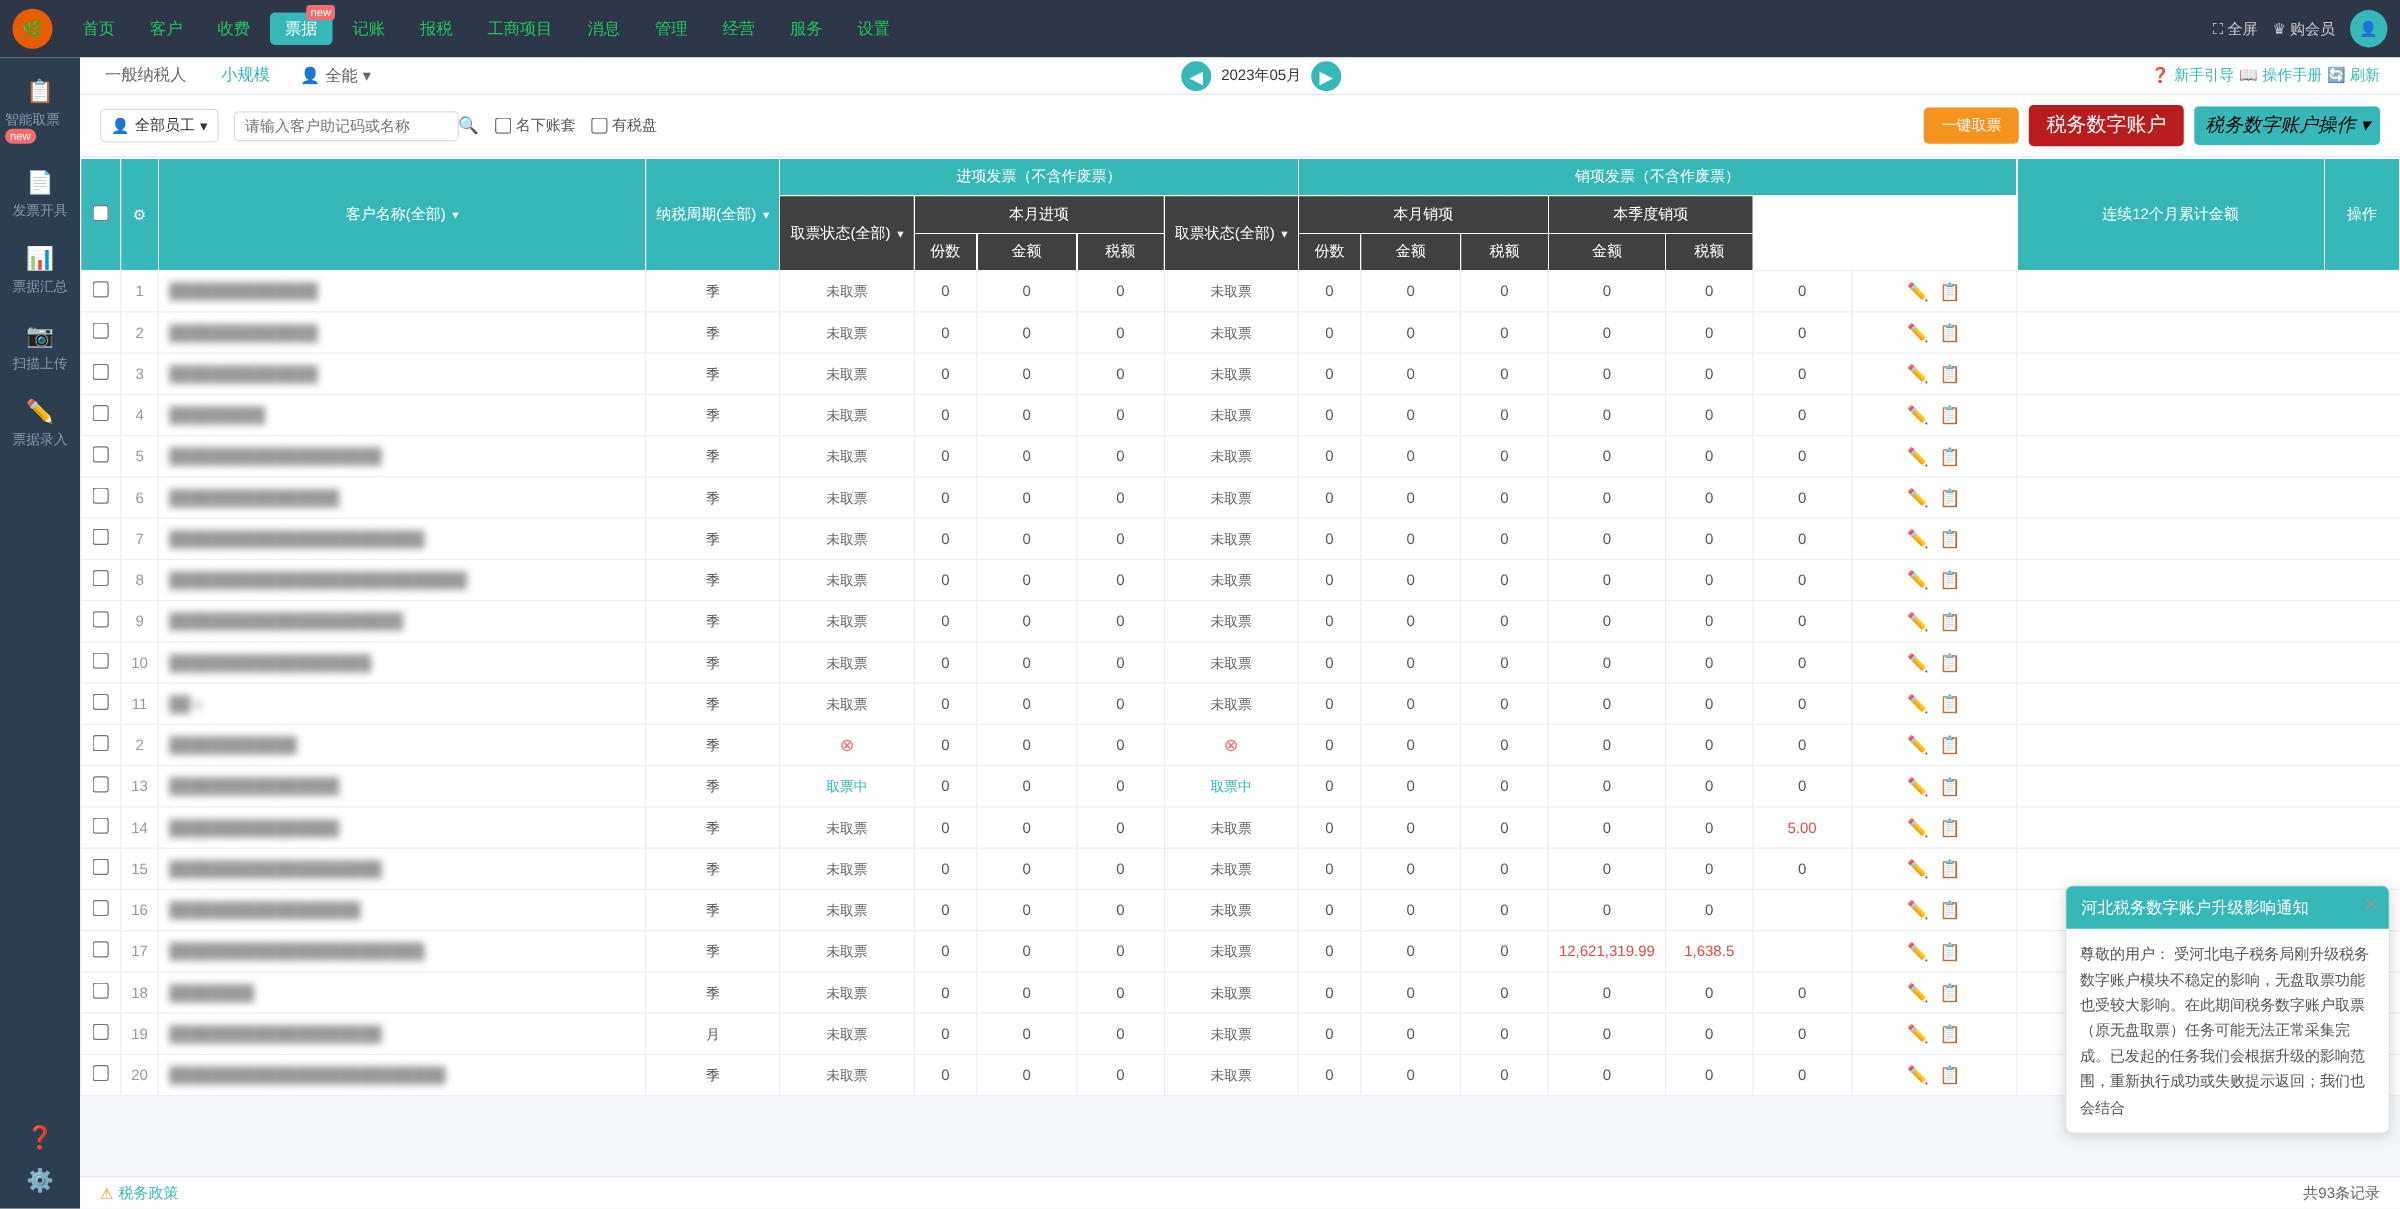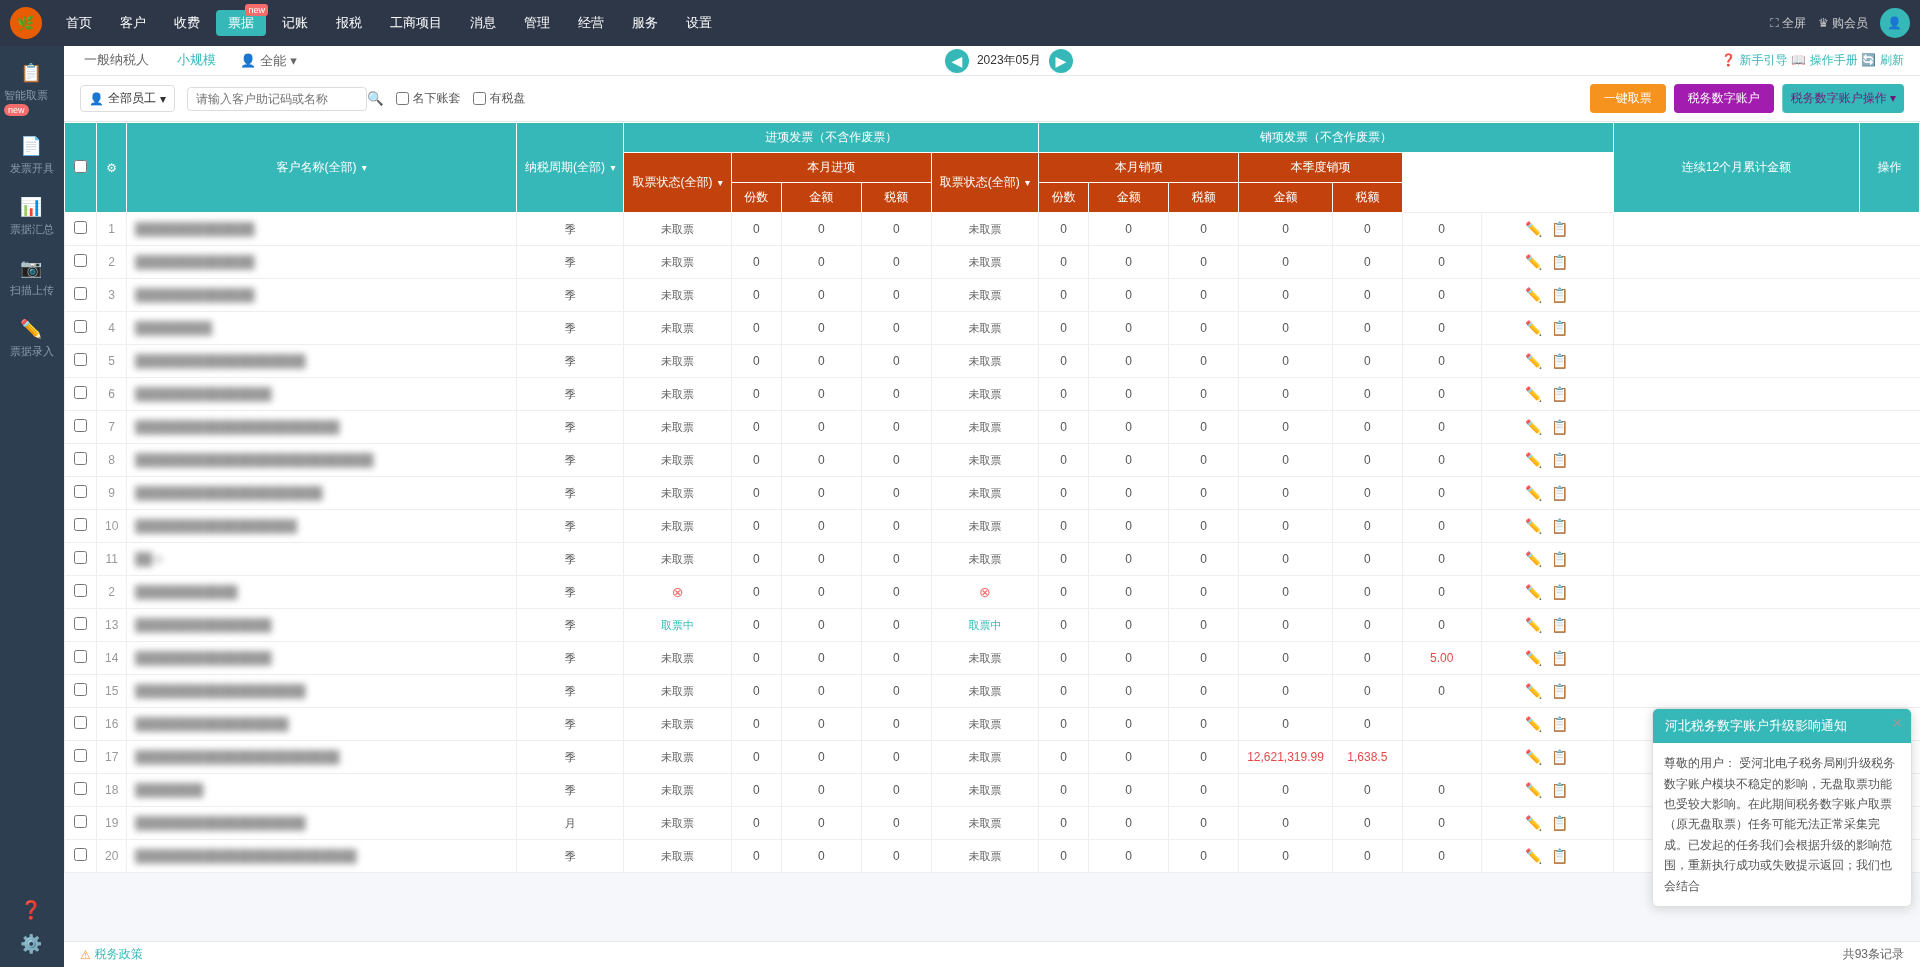--- a/index.html
+++ b/index.html
@@ -4,21 +4,21 @@
   <style>
     * { box-sizing: border-box; margin: 0; padding: 0; }
     body { font-family: "Microsoft YaHei", Arial, sans-serif; font-size: 12px; background: #f0f2f5; color: #333; overflow: hidden; }
 
     
     .top-nav {
       display: flex; align-items: center; background: #2d3748; height: 46px;
       padding: 0 10px; color: #fff; gap: 4px;
     }
     .top-nav .logo { width: 32px; height: 32px; background: #e85d04; border-radius: 50%; display: flex; align-items: center; justify-content: center; font-weight: bold; font-size: 14px; color: #fff; margin-right: 8px; }
-    .nav-item { padding: 4px 12px; color: #ffffff; cursor: pointer; font-size: 13px; border-radius: 4px; white-space: nowrap; }
+    .nav-item { padding: 4px 12px; color: #22c55e; cursor: pointer; font-size: 13px; border-radius: 4px; white-space: nowrap; }
     .nav-item.active { background: #36b8b8; color: #fff; position: relative; }
     .nav-item.active .new-badge { position: absolute; top: -6px; right: -2px; background: #f56c6c; color: #fff; font-size: 9px; padding: 1px 3px; border-radius: 3px; }
     .top-nav-right { margin-left: auto; display: flex; align-items: center; gap: 12px; color: #ccc; font-size: 12px; }
     .top-nav-right .avatar { width: 30px; height: 30px; background: #36b8b8; border-radius: 50%; display: flex; align-items: center; justify-content: center; color: #fff; }
 
     
     .layout { display: flex; height: calc(100vh - 46px); }
     .sidebar { width: 64px; background: #2c3e50; display: flex; flex-direction: column; align-items: center; padding-top: 8px; gap: 4px; }
     .sidebar-item { display: flex; flex-direction: column; align-items: center; padding: 8px 4px; cursor: pointer; color: #8899aa; font-size: 11px; gap: 4px; width: 100%; border-radius: 4px; }
     .sidebar-item .si-icon { font-size: 18px; }
@@ -31,28 +31,28 @@
     .sub-nav-dropdown { display: flex; align-items: center; gap: 4px; color: #666; cursor: pointer; font-size: 13px; }
     .date-btn { background: #36b8b8; color: #fff; border: none; border-radius: 50%; width: 24px; height: 24px; cursor: pointer; display: flex; align-items: center; justify-content: center; font-size: 14px; }
 
     
     .filter-bar { display: flex; align-items: center; background: #fff; padding: 8px 16px; gap: 12px; border-bottom: 1px solid #e4e7ed; }
     .employee-select { display: flex; align-items: center; border: 1px solid #ddd; border-radius: 4px; padding: 4px 8px; gap: 4px; font-size: 12px; color: #333; background: #fff; cursor: pointer; }
     .search-input { border: 1px solid #ddd; border-radius: 4px; padding: 4px 8px; font-size: 12px; width: 180px; }
     .search-btn { background: none; border: none; cursor: pointer; color: #999; }
     .checkbox-label { display: flex; align-items: center; gap: 4px; font-size: 12px; color: #555; cursor: pointer; }
     .btn-primary { background: #f6921e; color: #fff; border: none; border-radius: 4px; padding: 6px 14px; font-size: 12px; cursor: pointer; font-weight: 500; }
-    .btn-secondary { background: #a21caf; color: #fff; border: none; border-radius: 4px; padding: 6px 14px; font-size: 12px; cursor: pointer; }
-    .btn-dropdown { background: #36b8b8; color: #701a75; border: none; border-radius: 4px; padding: 6px 8px; font-size: 12px; cursor: pointer; border-left: 1px solid rgba(255,255,255,0.3); }
+    .btn-secondary { background: #b91c1c; color: #fff; border: none; border-radius: 4px; padding: 6px 14px; font-size: 16px; cursor: pointer; }
+    .btn-dropdown { background: #36b8b8; color: #000000; border: none; border-radius: 4px; padding: 6px 8px; font-size: 15px; cursor: pointer; border-left: 1px solid rgba(255,255,255,0.3); font-style: italic; }
 
     
     .table-container { flex: 1; overflow: auto; }
     table { width: 100%; border-collapse: collapse; background: #fff; }
     thead tr th { background: #36b8b8; color: #fff; padding: 6px 8px; text-align: center; font-size: 12px; font-weight: 500; white-space: nowrap; border: 1px solid rgba(255,255,255,0.2); position: sticky; top: 0; z-index: 10; }
-    thead tr th.sub-header { background: #c2410c; }
+    thead tr th.sub-header { background: #404040; }
     tbody tr { border-bottom: 1px solid #eee; }
     tbody td { padding: 6px 8px; text-align: center; font-size: 12px; color: #555; border: 1px solid #eee; white-space: nowrap; }
     tbody td.name-cell { text-align: left; max-width: 200px; overflow: hidden; }
     .blurred { filter: blur(3px); color: #999; user-select: none; }
     .status-badge { display: inline-block; font-size: 11px; padding: 1px 6px; border-radius: 3px; }
     .status-not-taken { color: #666; }
     .status-taking { color: #36b8b8; }
     .error-icon { color: #f56c6c; font-size: 14px; }
     .action-btn { background: none; border: none; cursor: pointer; color: #36b8b8; font-size: 14px; padding: 2px 4px; }
     .row-num { color: #999; }

